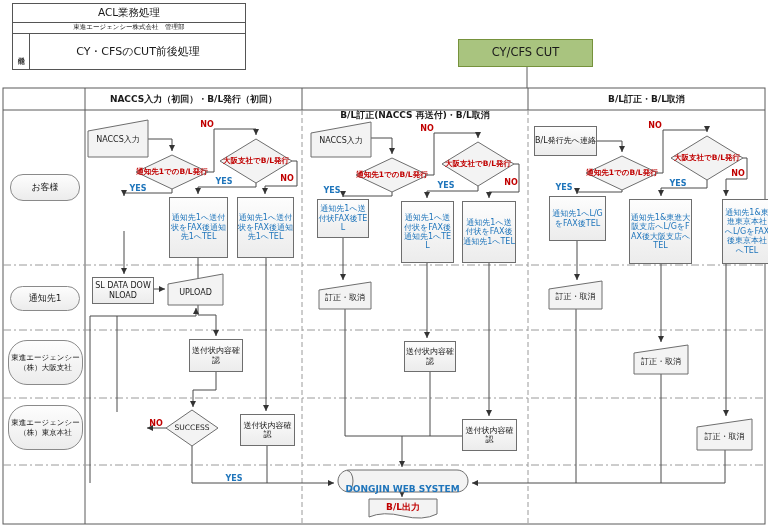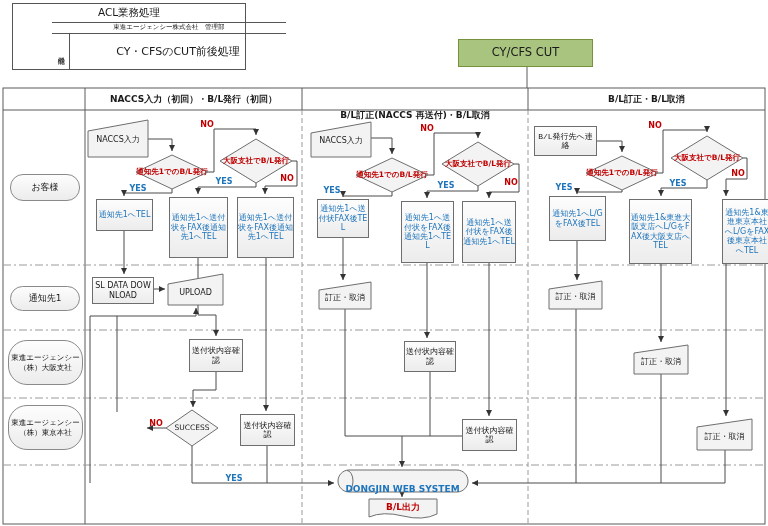--- a/index.html
+++ b/index.html
@@ -12,21 +12,21 @@
   .blue{color:#1F75BB;}
   .red{color:#C00000;}
   .lbl{background:transparent;}
   .yn{font-size:8px;font-weight:bold;z-index:3;background:transparent;}
   .pill{border:1px solid #8a8a8a;border-radius:13px;background:linear-gradient(#fdfdfd,#ececec);
         font-size:9px;}
   .pill.small{font-size:7.5px;border-radius:19px;line-height:1.25;padding:2px;}
   .colhead{font-size:9px;font-weight:bold;}
   .diam{font-size:7.5px;font-weight:bold;}
   .hdr{border:1px solid #555;background:#fff;}
-  .hdr-row{border-top:1px solid #555;margin-left:40px;}
+  .hdr-row{border-top:1px solid #555;}
   .cut{border:1.5px solid #76923C;background:#A9C47F;font-size:11.5px;font-weight:500;}
   .sys{font-size:9px;font-weight:bold;}
   .doc{font-size:9px;font-weight:bold;}
   .vert{writing-mode:vertical-rl;text-orientation:upright;font-size:7px;letter-spacing:1px;}
 </style>
 </head>
 <body>
 
 <div class="canvas">
 
@@ -134,40 +134,39 @@
   <div class="el pill" style="left:10px;top:174px;width:70px;height:27px;">お客様</div>
 
   <div class="el colhead" style="left:528px;top:88px;width:237px;height:22px;">B/L訂正・B/L取消</div>
   <div class="el pill" style="left:10px;top:286px;width:70px;height:25px;">通知先1</div>
   <div class="el pill small" style="left:8px;top:340px;width:75px;height:45px;">東進エージェンシー（株）大阪支社</div>
   <div class="el pill small" style="left:8px;top:405px;width:75px;height:45px;">東進エージェンシー（株）東京本社</div>
 
   <div class="el lbl" style="left:90px;top:126px;width:56px;height:28px;font-size:8px;">NACCS入力</div>
   <div class="el lbl diam red" style="left:132px;top:158px;width:80px;height:28px;">通知先1でのB/L発行</div>
   <div class="el lbl diam red" style="left:216px;top:147px;width:80px;height:28px;">大阪支社でB/L発行</div>
-  <div class="el box blue" style="left:96px;top:199px;width:57px;height:32px;">通知先1へTEL</div>
   <div class="el box blue" style="left:169px;top:197px;width:59px;height:61px;">通知先1へ送付状をFAX後通知先1へTEL</div>
   <div class="el box blue" style="left:237px;top:197px;width:57px;height:61px;">通知先1へ送付状をFAX後通知先1へTEL</div>
   <div class="el box" style="left:92px;top:277px;width:62px;height:27px;">SL DATA DOWNLOAD</div>
   <div class="el lbl" style="left:168px;top:282px;width:55px;height:22px;font-size:8px;">UPLOAD</div>
   <div class="el box" style="left:189px;top:339px;width:54px;height:33px;">送付状内容確認</div>
   <div class="el lbl" style="left:164px;top:420px;width:56px;height:16px;font-size:7.5px;">SUCCESS</div>
   <div class="el box" style="left:240px;top:414px;width:55px;height:32px;">送付状内容確認</div>
 
   <div class="el lbl" style="left:313px;top:128px;width:56px;height:26px;font-size:8px;">NACCS入力</div>
   <div class="el lbl diam red" style="left:352px;top:161px;width:80px;height:28px;">通知先1でのB/L発行</div>
   <div class="el lbl diam red" style="left:438px;top:150px;width:80px;height:28px;">大阪支社でB/L発行</div>
   <div class="el box blue" style="left:317px;top:199px;width:52px;height:39px;">通知先1へ送付状FAX後TEL</div>
   <div class="el box blue" style="left:401px;top:201px;width:53px;height:62px;">通知先1へ送付状をFAX後通知先1へTEL</div>
   <div class="el box blue" style="left:462px;top:201px;width:54px;height:62px;">通知先1へ送付状をFAX後通知先1へTEL</div>
   <div class="el lbl" style="left:319px;top:288px;width:52px;height:20px;font-size:8px;">訂正・取消</div>
   <div class="el box" style="left:404px;top:341px;width:52px;height:31px;">送付状内容確認</div>
   <div class="el box" style="left:462px;top:419px;width:55px;height:32px;">送付状内容確認</div>
 
-  <div class="el box" style="left:534px;top:126px;width:63px;height:30px;font-family:Liberation Mono, monospace;">B/L発行先へ連絡</div>
+  <div class="el box" style="left:534px;top:126px;width:63px;height:30px;">B/L発行先へ連絡</div>
   <div class="el lbl diam red" style="left:582px;top:159px;width:80px;height:28px;">通知先1でのB/L発行</div>
   <div class="el lbl diam red" style="left:667px;top:144px;width:80px;height:28px;">大阪支社でB/L発行</div>
   <div class="el box blue" style="left:549px;top:196px;width:57px;height:45px;">通知先1へL/GをFAX後TEL</div>
   <div class="el box blue" style="left:629px;top:199px;width:63px;height:65px;">通知先1&amp;東進大阪支店へL/GをFAX後大阪支店へTEL</div>
   <div class="el box blue" style="left:722px;top:199px;width:50px;height:65px;">通知先1&amp;東進東京本社へL/GをFAX後東京本社へTEL</div>
   <div class="el lbl" style="left:549px;top:287px;width:53px;height:20px;font-size:8px;">訂正・取消</div>
   <div class="el lbl" style="left:634px;top:351px;width:54px;height:21px;font-size:8px;">訂正・取消</div>
   <div class="el lbl" style="left:697px;top:425px;width:55px;height:23px;font-size:8px;">訂正・取消</div>
 
   <div class="el lbl sys blue" style="left:340px;top:471px;width:125px;height:36px;">DONGJIN WEB SYSTEM</div>

